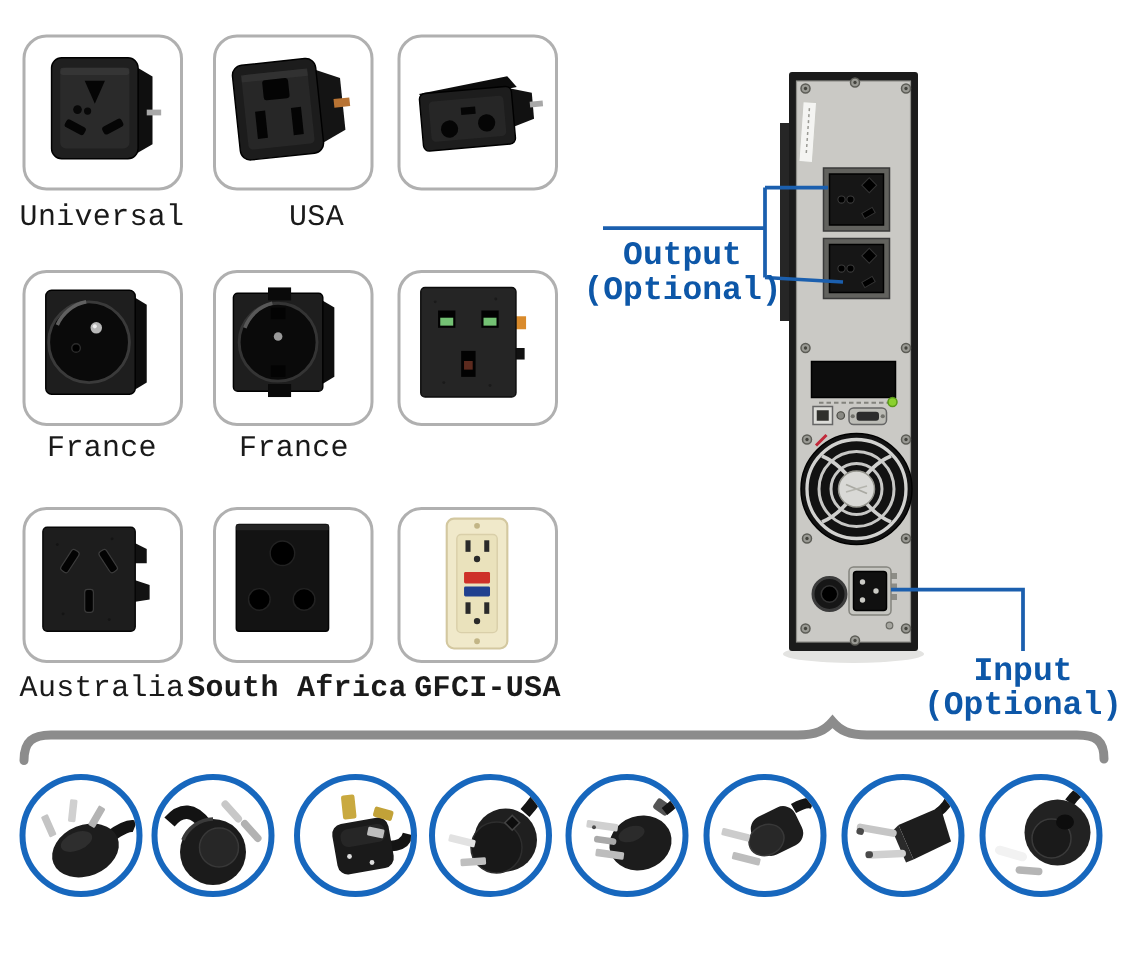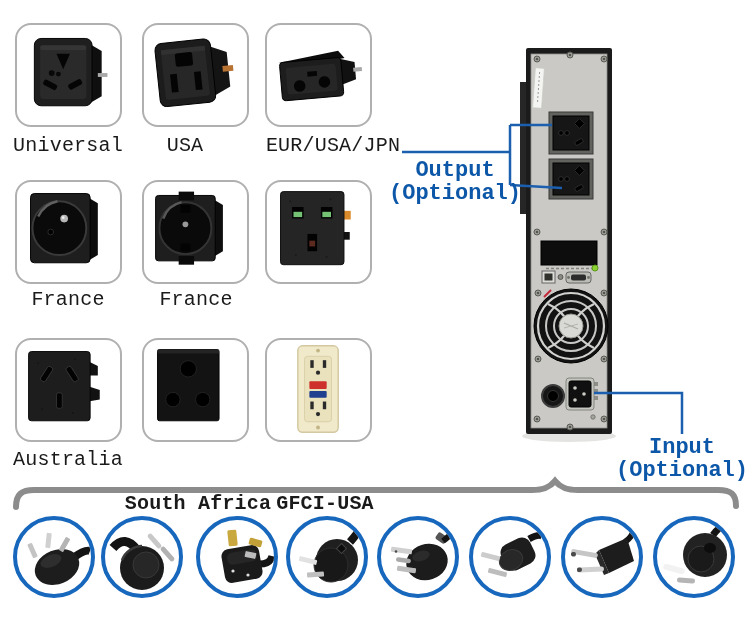--- a/index.html
+++ b/index.html
@@ -3,21 +3,21 @@
 <meta charset="utf-8">
 <style>
   html,body { margin:0; padding:0; background:#ffffff; }
   .canvas { position:relative; width:750px; height:642px; background:#fff;
             font-family:Liberation Mono, monospace; overflow:hidden; }
   .card { position:absolute; width:107px; height:104px; box-sizing:border-box;
           border:2px solid #b0b0b0; border-radius:16px; background:#fff; }
   .card svg { width:100%; height:100%; display:block; }
   .grid-label { position:absolute; width:150px; text-align:center; font-size:20px;
                 color:#1a1a1a; letter-spacing:0.2px; }
-  .grid-label.bold { font-weight:700;margin-top:44px; }
+  .grid-label.bold { font-weight:700; }
   .callout-text { position:absolute; width:160px; text-align:center; font-weight:700;
                   font-size:22px; line-height:23px; color:#0d57a8; }
   .plug-circle { position:absolute; top:516px; width:82px; height:82px; box-sizing:border-box;
                  border:4px solid #1767bd; border-radius:50%; background:#fff; overflow:hidden; }
   .plug-circle svg { width:100%; height:100%; display:block; }
   .overlay { position:absolute; left:0; top:0; pointer-events:none; }
   .ups { position:absolute; left:514px; top:44px; width:110px; height:400px; }
 </style>
 </head>
 <body>
@@ -143,22 +143,21 @@
       <circle cx="53" cy="34" r="2.2" fill="#2a2a2a"></circle>
       <rect x="44" y="43" width="18" height="8" rx="1" fill="#ce3129"></rect>
       <rect x="44" y="53" width="18" height="7" rx="1" fill="#20408f"></rect>
       <rect x="45" y="64" width="3.5" height="8" fill="#2a2a2a"></rect>
       <rect x="58" y="64" width="3.5" height="8" fill="#2a2a2a"></rect>
       <circle cx="53" cy="77" r="2.2" fill="#2a2a2a"></circle>
     </svg>
   </div>
 
   <div class="grid-label" style="left:-7px;top:134px">Universal</div>
-  <div class="grid-label" style="left:110px;top:134px">USA</div>
-  <div class="grid-label" style="left:258px;top:134px">EUR/USA/JPN</div>
+  <div class="grid-label" style="left:136px;top:134px">USA</div>
   <div class="grid-label" style="left:-7px;top:288px">France</div>
   <div class="grid-label" style="left:121px;top:288px">France</div>
   <div class="grid-label" style="left:-7px;top:448px">Australia</div>
   <div class="grid-label bold" style="left:123px;top:448px">South Africa</div>
   <div class="grid-label bold" style="left:250px;top:448px">GFCI-USA</div>
 
   <svg class="ups" viewBox="0 0 110 400">
     <defs>
       <g id="scr">
         <circle r="3" fill="#9a9a94" stroke="#5c5c56" stroke-width="1"></circle>

